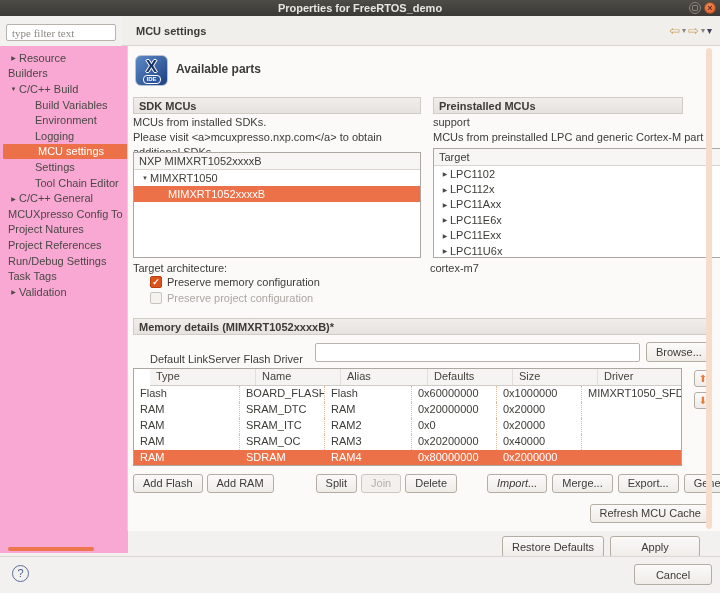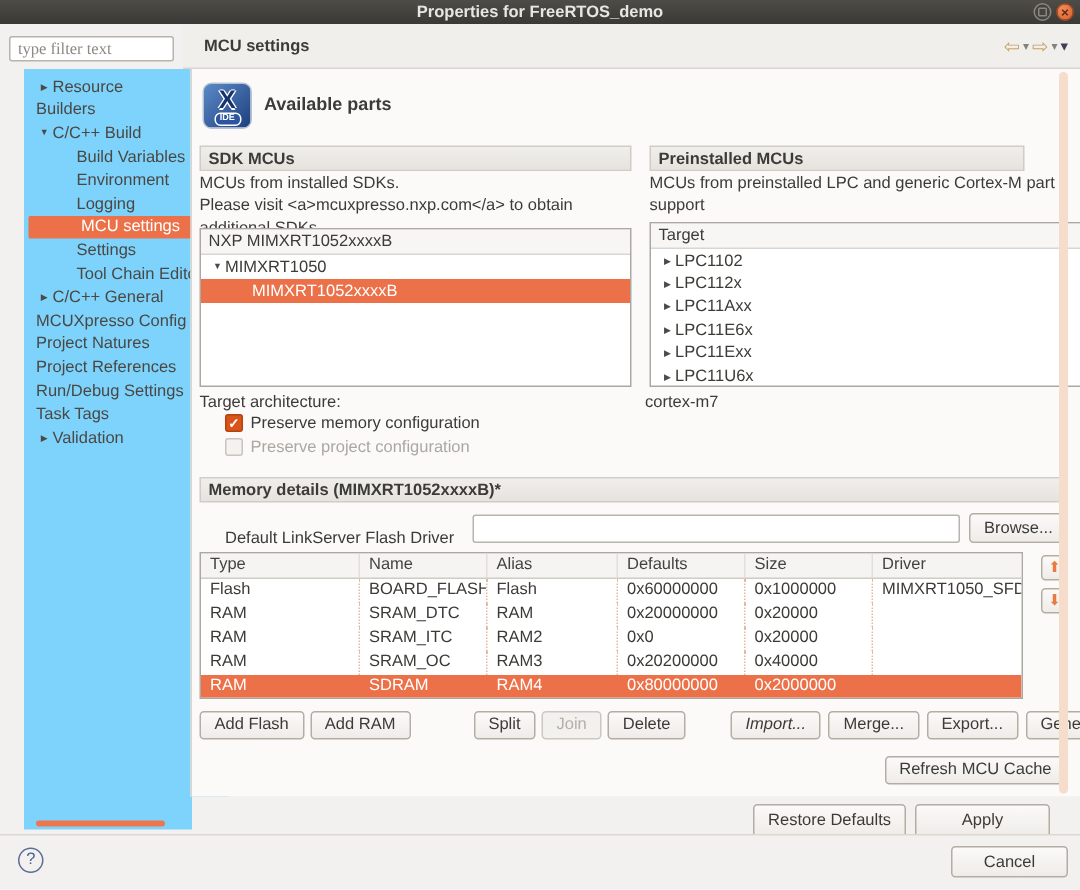--- a/index.html
+++ b/index.html
@@ -16,22 +16,22 @@
   .tb-btn { width:12px; height:12px; border-radius:50%; position:relative; }
   .tb-max { background:#45433E; border:1px solid #8A8781; }
   .tb-max::after { content:""; position:absolute; inset:2px; border:1px solid #8A8781; border-radius:1px; }
   .tb-close { background:radial-gradient(circle at 35% 30%, #F08A5C, #DD5F2C); border:1px solid #A04A22;
     color:#5E2B10; font-size:9px; line-height:10px; text-align:center; font-weight:bold; }
   
   .filter-input { position:absolute; left:6px; top:24px; width:110px; height:17px;
     border:1px solid #B8B3AC; border-radius:2px; background:#FFF; padding:0 5px;
     font-family:Liberation Serif, serif; font-size:11px; color:#3C3B37; outline:none; }
   .filter-input::placeholder { color:#8C8984; }
-  .tree { position:absolute; left:16px; top:46px; width:137px; height:507px;
-    background:#7dd3fc; border-right:1px solid #D5D1CC; overflow:hidden; padding-top:4px; }
+  .tree { position:absolute; left:0; top:46px; width:137px; height:507px;
+    background:#f9a8d4; border-right:1px solid #D5D1CC; overflow:hidden; padding-top:4px; }
   .t-item { height:15.6px; display:flex; align-items:center; white-space:nowrap;
     overflow:hidden; color:#4A4844; position:relative; }
   .t-item .tri { width:11px; text-align:center; font-size:6px; color:#4C4A45; flex:0 0 11px; }
   .t-item.lvl0 { padding-left:8px; }
   .t-item.lvl0.noarrow { }
   .t-item.lvl1 { padding-left:35px; }
   .t-item.selected { background:#EC7148; color:#FFF; margin:0 1px 0 3px; border-radius:1px; }
   .tree-hscroll { position:absolute; left:8px; bottom:2px; width:86px; height:4px;
     background:#ED764D; border-radius:2px; }
   
@@ -85,21 +85,21 @@
     border-radius:2px; background:#FFF; font-family:inherit; font-size:11px; padding:0 4px; outline:none; }
   .btn { background:linear-gradient(#FBFAF9,#EFECE8); border:1px solid #B3ADA4; border-radius:3px;
     padding:2px 9px 3px; font-size:11px; color:#3C3B37; text-align:center; font-family:inherit;
     white-space:nowrap; }
   .btn.disabled { color:#B3AFA9; background:#F3F1EE; border-color:#CCC7C0; }
   .browse-btn { left:518px; top:296px; height:20px; }
   
   .mem-table { left:5px; top:322px; width:549px; height:98px; background:#FFF;
     border:1px solid #ACA8A1; overflow:hidden; }
   .tr { display:flex; width:100%; }
-  .tr.head { height:17px; background:#F6F4F2; border-bottom:1px solid #CFCBC5; }
+  .tr.head { height:17px; background:#F6F4F2; border-bottom:1px solid #CFCBC5;margin-left:16px; }
   .tr.body { height:16px; }
   .td { padding:1px 0 0 6px; white-space:nowrap; overflow:hidden; }
   .tr.head .td { border-right:1px solid #E2DFDA; color:#45433F; }
   .tr.body .td { border-right:1px dotted #E8B89B; }
   .td.c0 { width:106px; } .td.c1 { width:85px; } .td.c2 { width:87px; }
   .td.c3 { width:85px; } .td.c4 { width:85px; } .td.c5 { flex:1; border-right:none !important; }
   .tr.body.sel { background:#EC7148; color:#FFF; }
   .tr.body.sel .td { border-right-color:transparent; }
   .updown { width:18px; height:17px; padding:0; line-height:14px; font-size:10px; color:#E87B3F; }
   .up-btn { left:566px; top:324px; } .down-btn { left:566px; top:346px; }
@@ -223,22 +223,22 @@
       <span class="tri">▼</span>
       <span>MIMXRT1050</span>
     </div>
     <div class="l-row sel">
       <span>MIMXRT1052xxxxB</span>
     </div>
   </div>
 
   <div class="abs sec-hdr pre-hdr">Preinstalled MCUs</div>
   <div class="abs pre-desc">
+    <div>support</div>
     <div>MCUs from preinstalled LPC and generic Cortex-M part</div>
-    <div>support</div>
   </div>
   <div class="abs listbox pre-box">
     <div class="box-hdr">Target</div>
     <div class="l-row pre-row">
       <span class="tri">▶</span>
       <span>LPC1102</span>
     </div>
     <div class="l-row pre-row">
       <span class="tri">▶</span>
       <span>LPC112x</span>

